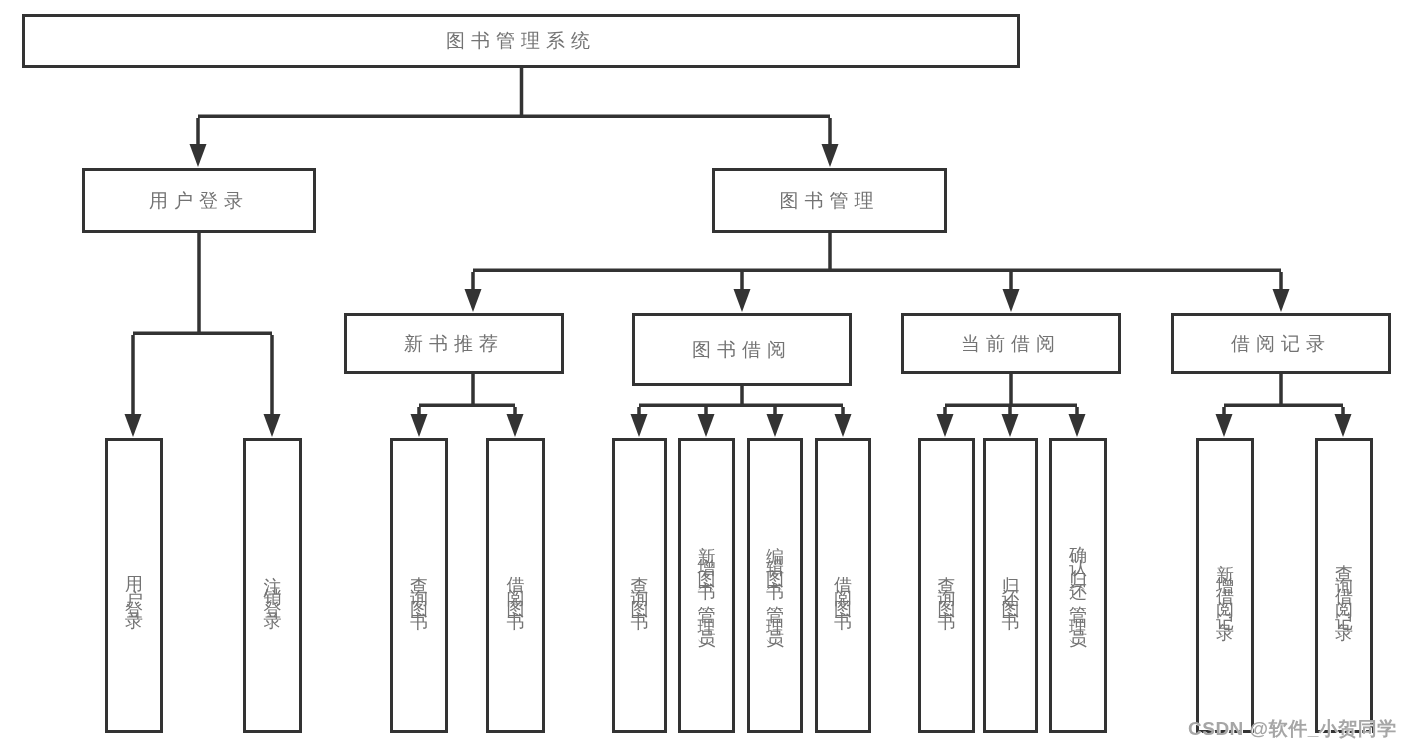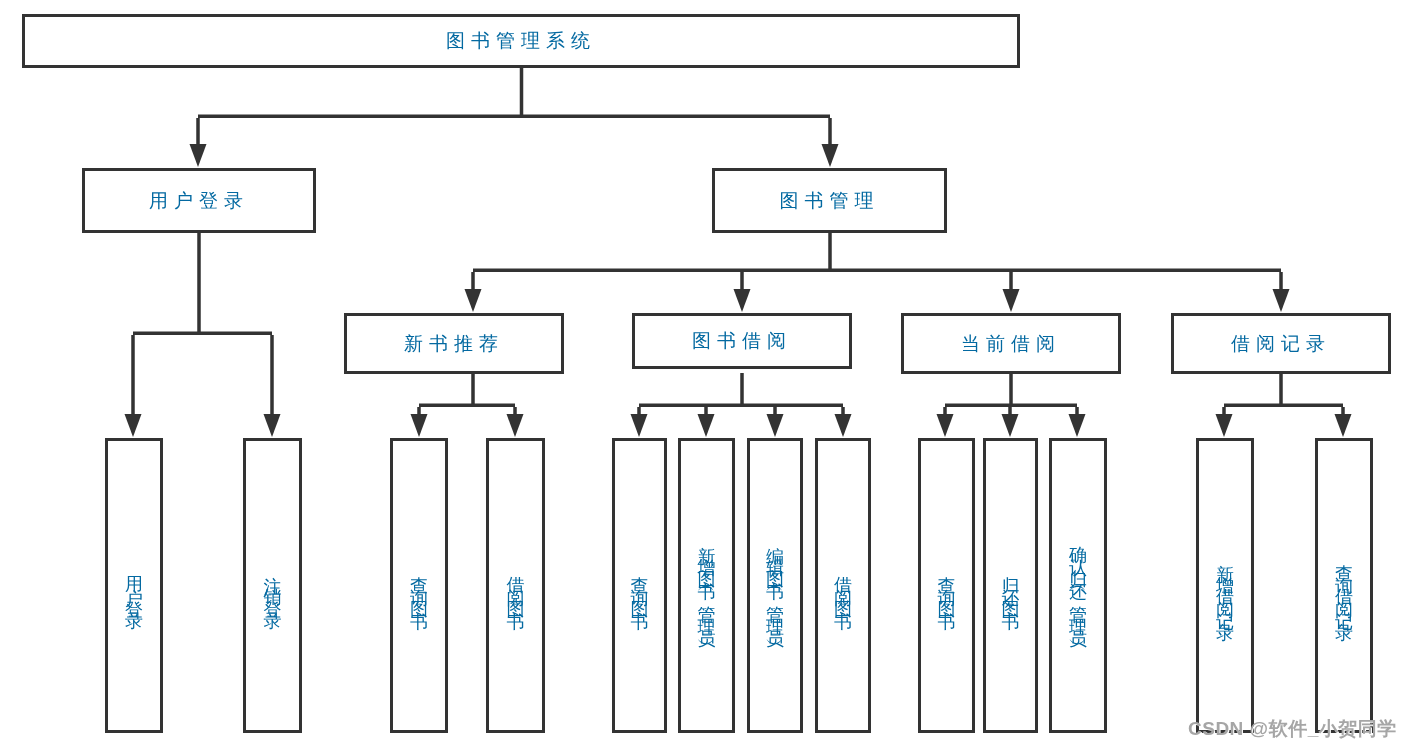--- a/index.html
+++ b/index.html
@@ -18,21 +18,21 @@
     z-index: 1;
   }
   .node {
     position: absolute;
     box-sizing: border-box;
     background: #ffffff;
     border: 3px solid #333333;
     display: flex;
     align-items: center;
     justify-content: center;
-    color: #0369a1;
+    color: #737373;
     z-index: 2;
   }
   .node.h {
     font-size: 19px;
     letter-spacing: 6px;
   }
   .node.h span { white-space: nowrap; }
   .node.v {
     writing-mode: vertical-rl;
     text-orientation: mixed;
@@ -101,21 +101,21 @@
   <div class="node h" style="left:82px;top:168px;width:234px;height:65px">
     <span>用户登录</span>
   </div>
   <div class="node h" style="left:712px;top:168px;width:235px;height:65px">
     <span>图书管理</span>
   </div>
 
   <div class="node h" style="left:344px;top:313px;width:220px;height:61px">
     <span>新书推荐</span>
   </div>
-  <div class="node h" style="left:632px;top:313px;width:220px;height:56px">
+  <div class="node h" style="left:632px;top:313px;width:220px;height:73px">
     <span>图书借阅</span>
   </div>
   <div class="node h" style="left:1171px;top:313px;width:220px;height:61px">
     <span>借阅记录</span>
   </div>
   <div class="node h" style="left:901px;top:313px;width:220px;height:61px">
     <span>当前借阅</span>
   </div>
 
   <div class="node v" style="left:105px;top:438px;width:58px;height:295px">

